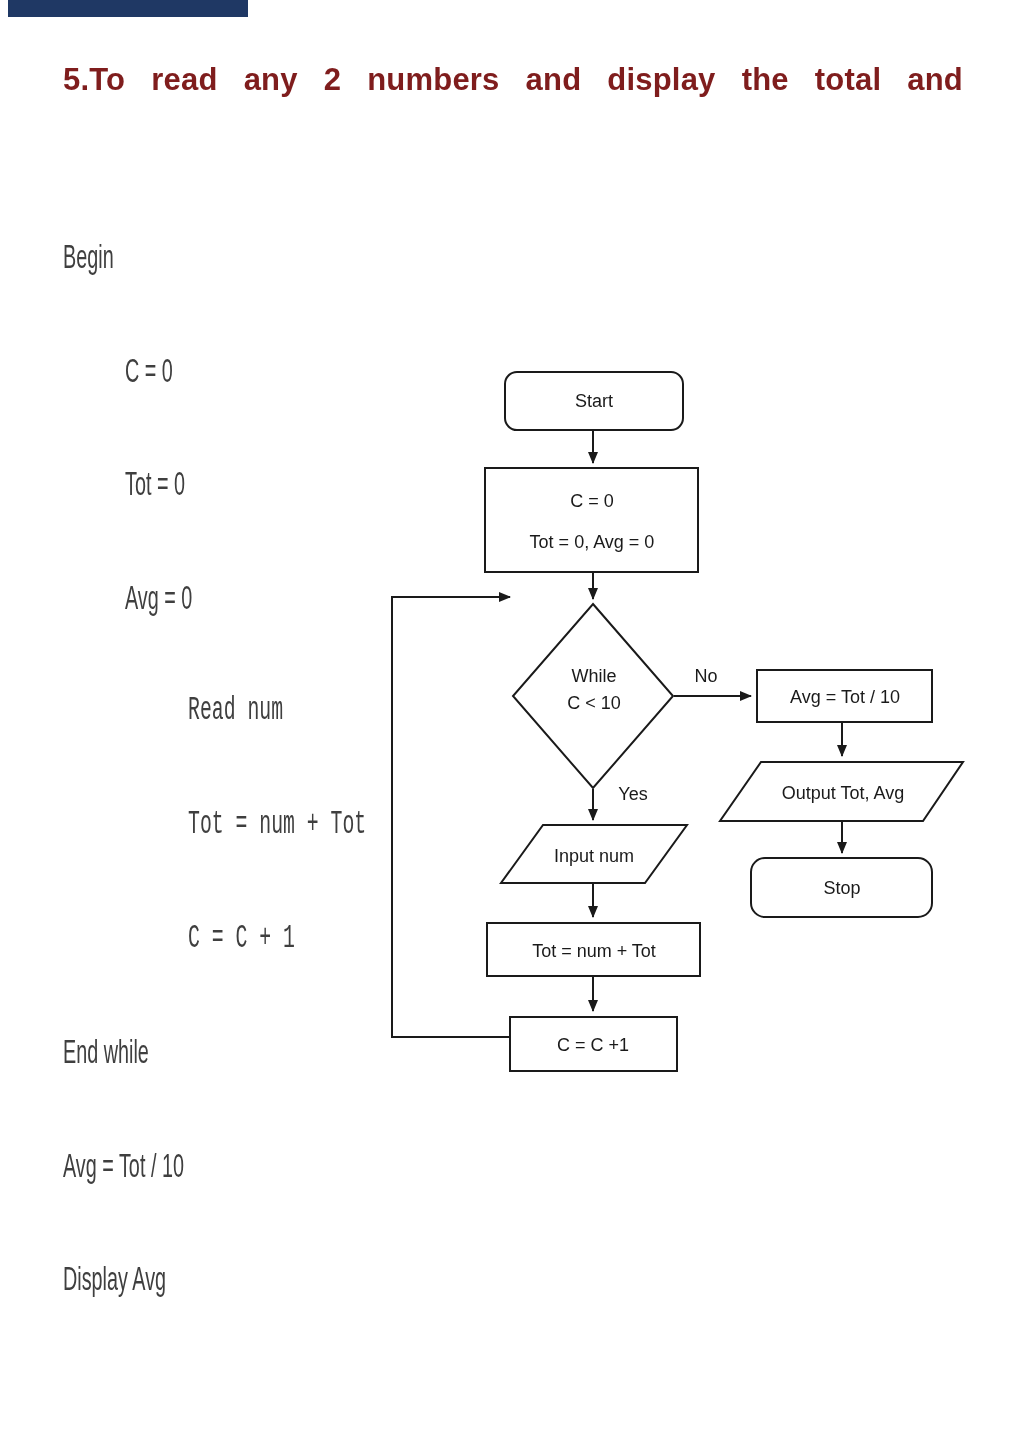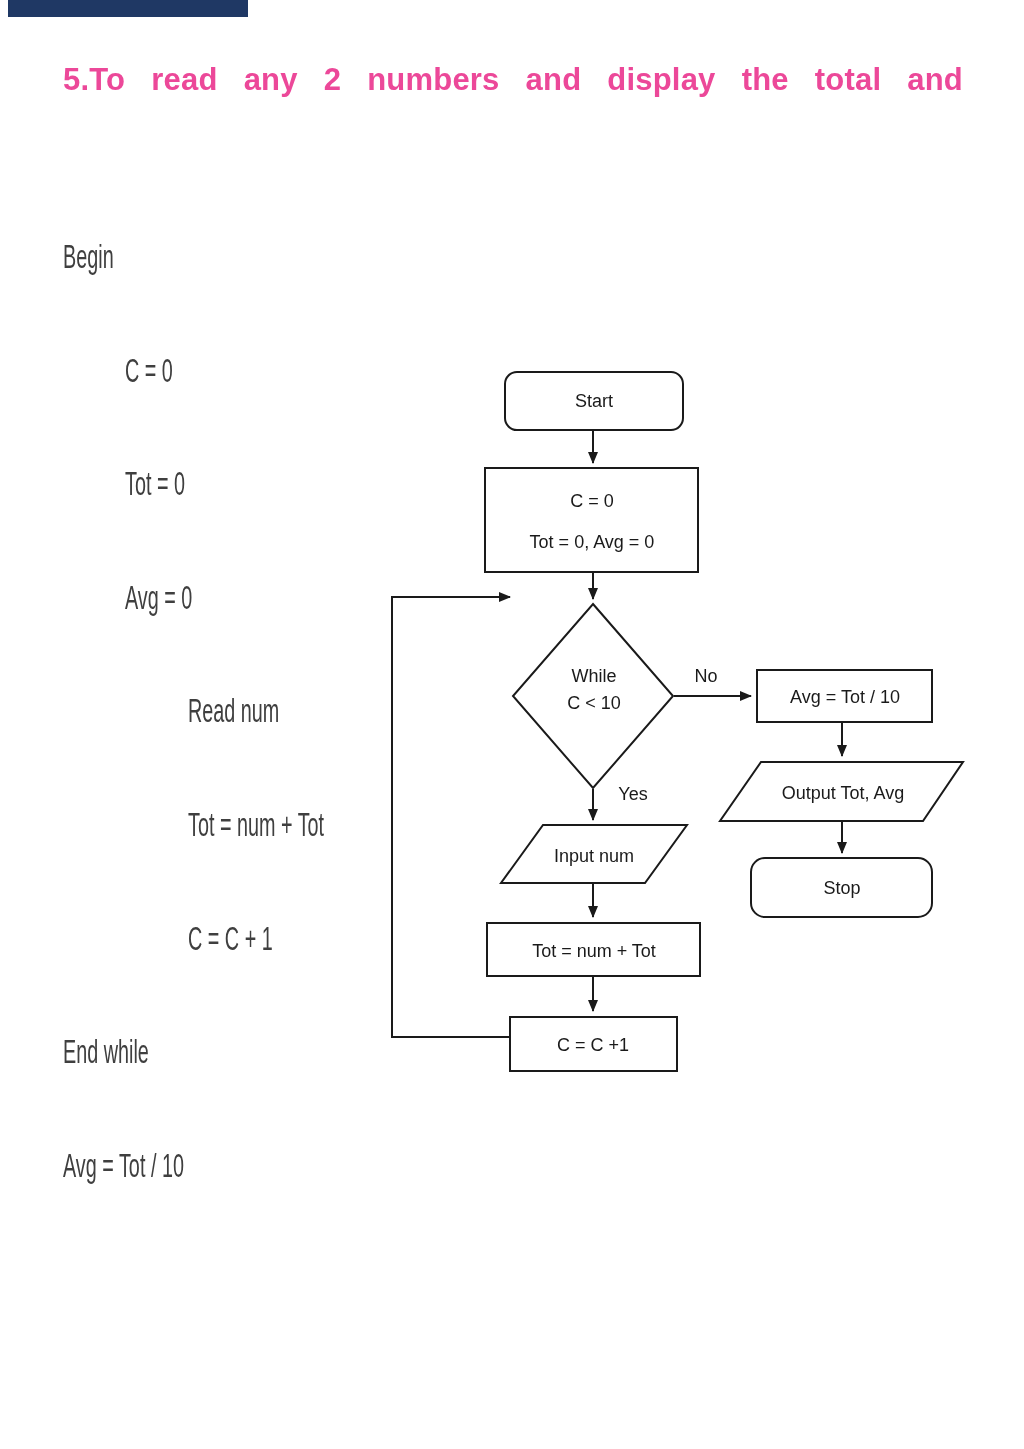--- a/index.html
+++ b/index.html
@@ -14,21 +14,21 @@
   .topbar{
     position:absolute;
     left:8px; top:0;
     width:240px; height:17px;
     background:#1F3864;
   }
   .title{
     position:absolute;
     left:63px; top:62px;
     width:900px;
-    color:#ec4899;
+    color:#7f1d1d;
     font-weight:bold;
     font-size:31px;
     letter-spacing:0.2px;
   }
   .title-line1{
     display:flex;
     justify-content:space-between;
     width:900px;
   }
   .title-line2{
@@ -45,21 +45,21 @@
   .pline{
     height:37.6px;
     line-height:37.6px;
   }
   .pline > span{
     display:inline-block;
     transform:scaleX(0.6);
     transform-origin:0 50%;
   }
   .ind1{padding-left:62px;}
-  .ind2{padding-left:125px;}
+  .ind2{padding-left:125px;font-family:Liberation Mono, monospace;}
   svg.flow{
     position:absolute;
     left:0; top:0;
     width:1024px; height:1449px;
   }
   svg.flow .shape{
     fill:#ffffff;
     stroke:#1A1A1A;
     stroke-width:2;
   }
@@ -100,20 +100,21 @@
   <div class="pseudo">
     <div class="pline ind0"><span>Begin</span></div>
     <div class="pline ind1"><span>C = 0</span></div>
     <div class="pline ind1"><span>Tot = 0</span></div>
     <div class="pline ind1"><span>Avg = 0</span></div>
     <div class="pline ind2"><span>Read num</span></div>
     <div class="pline ind2"><span>Tot = num + Tot</span></div>
     <div class="pline ind2"><span>C = C + 1</span></div>
     <div class="pline ind0"><span>End while</span></div>
     <div class="pline ind0"><span>Avg = Tot / 10</span></div>
+    <div class="pline ind0"><span>Display Avg</span></div>
     
     
   </div>
 
   <svg class="flow" viewBox="0 0 1024 1449">
     <defs>
       <marker id="ah" markerUnits="userSpaceOnUse" markerWidth="14" markerHeight="12" refX="11" refY="5" orient="auto">
         <path d="M0,0 L12,5 L0,10 Z" fill="#1A1A1A"></path>
       </marker>
     </defs>

